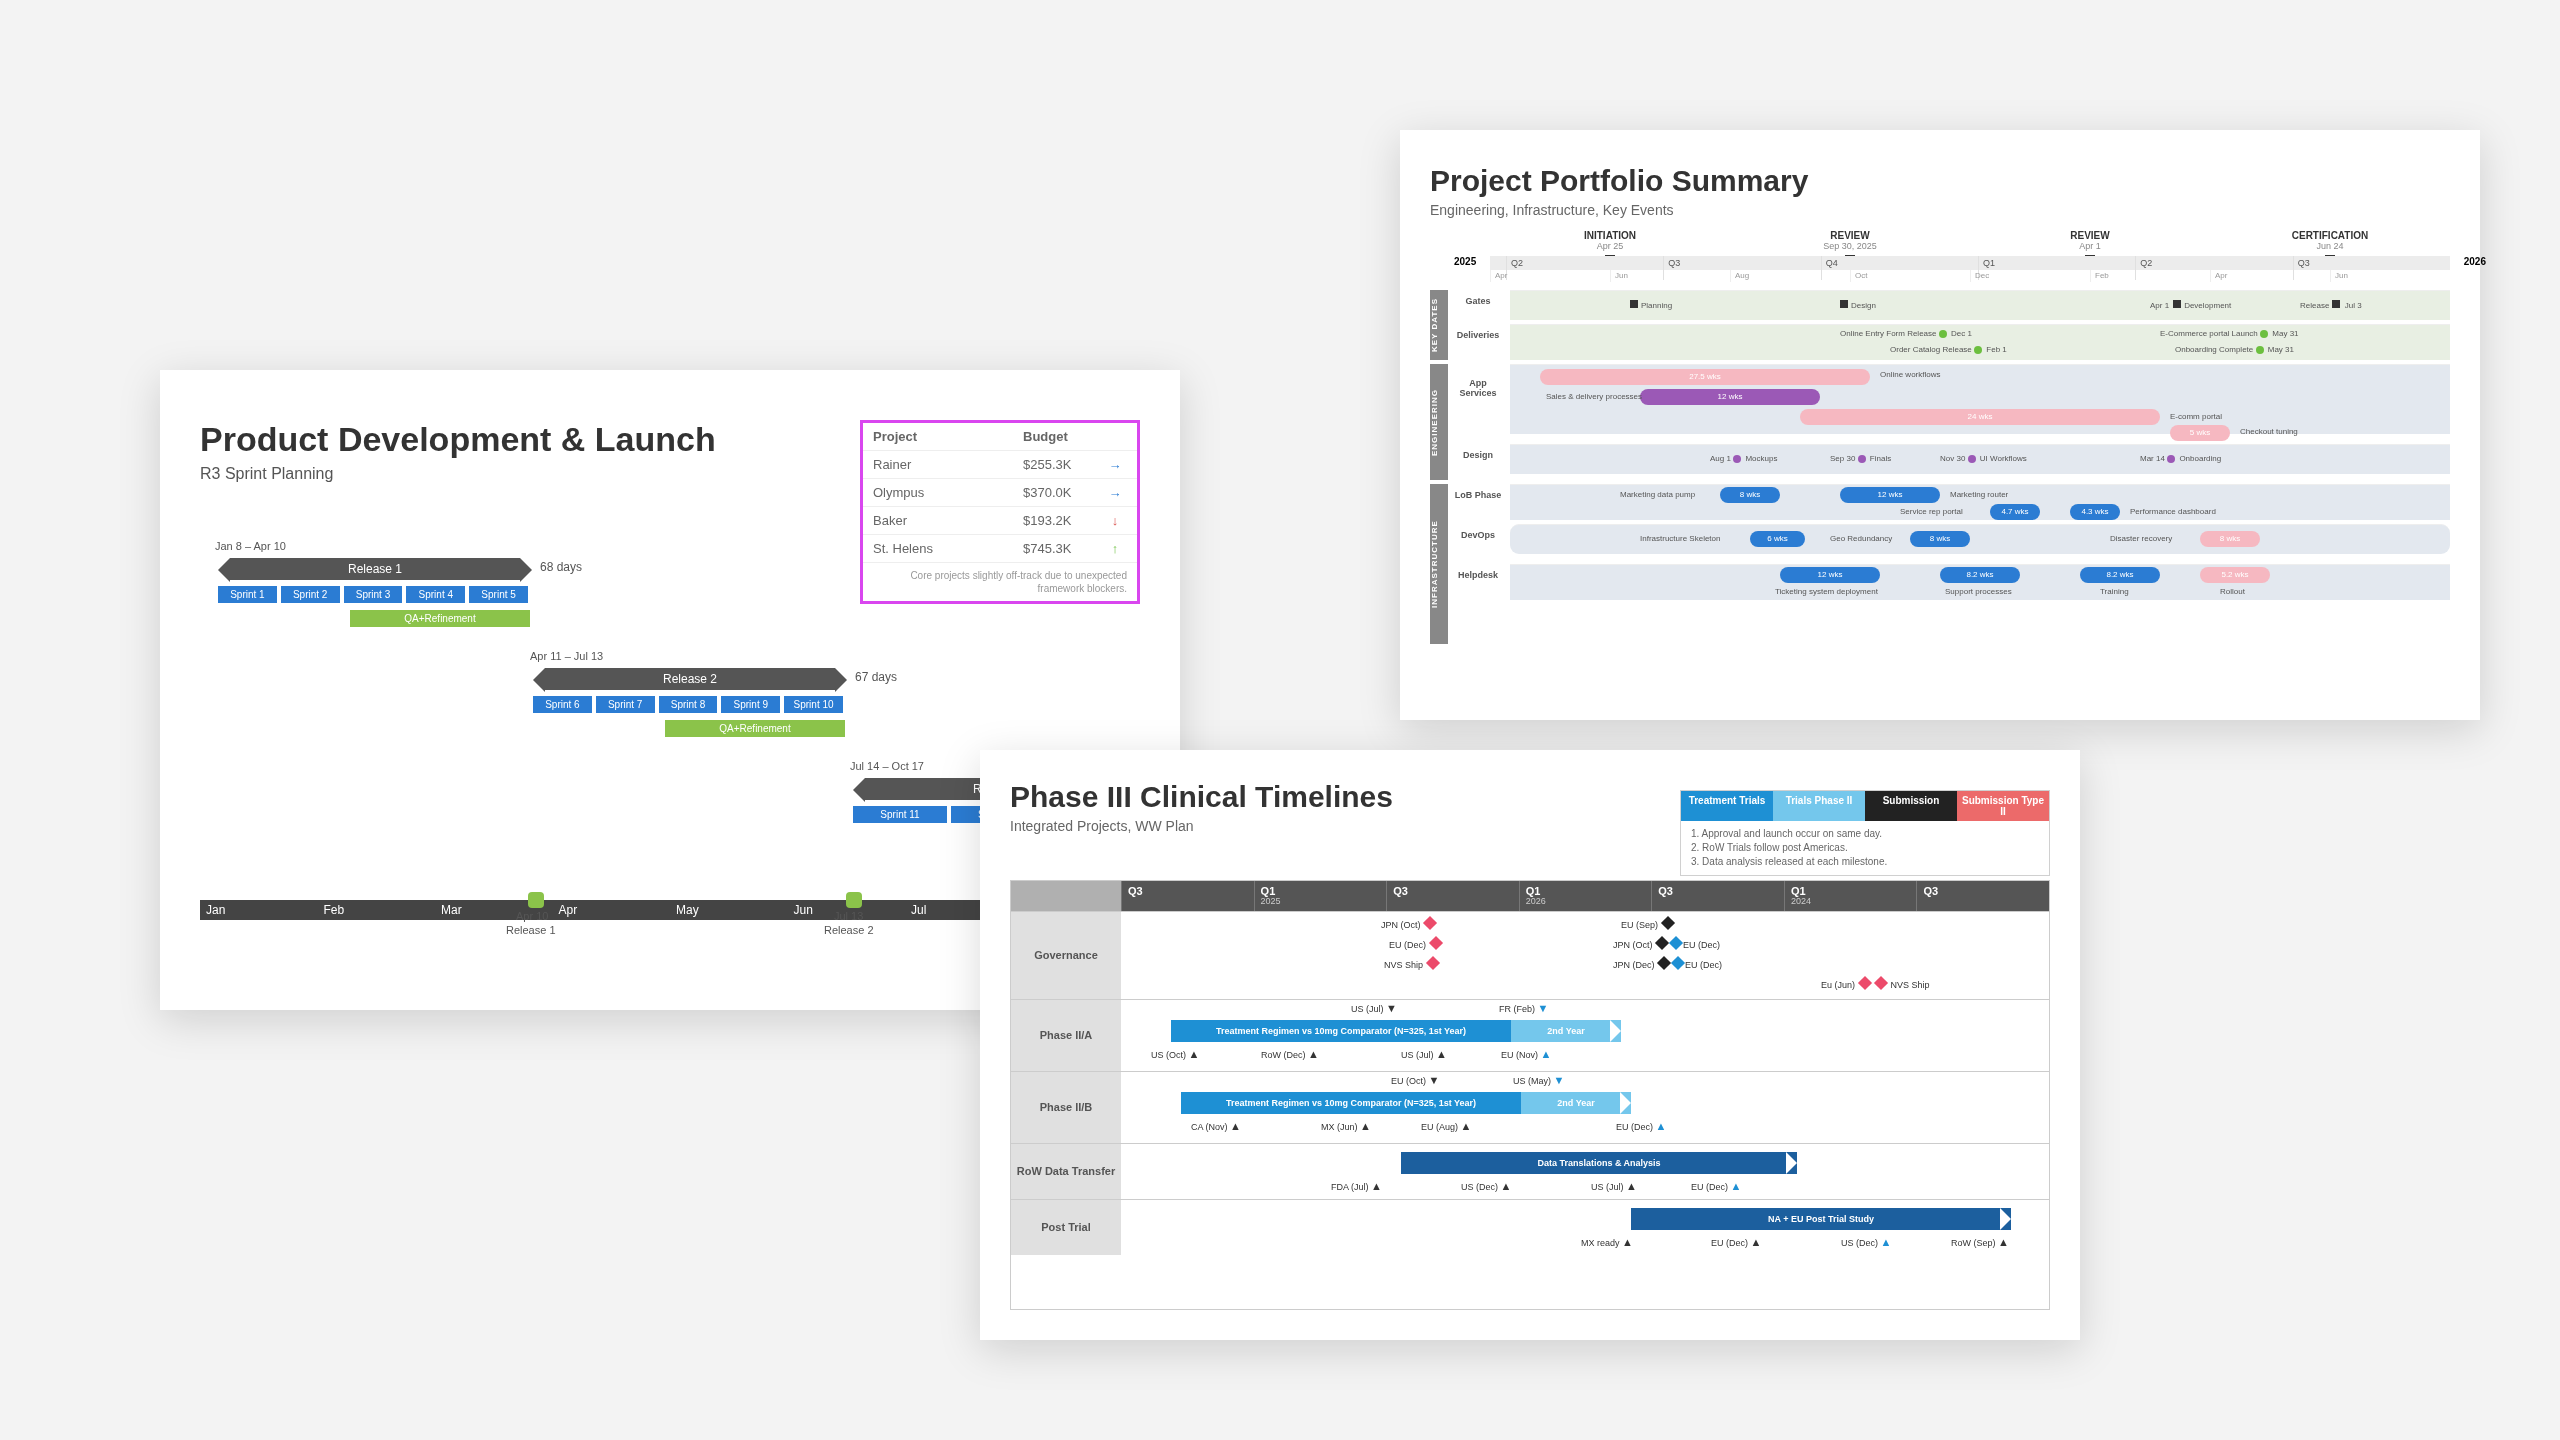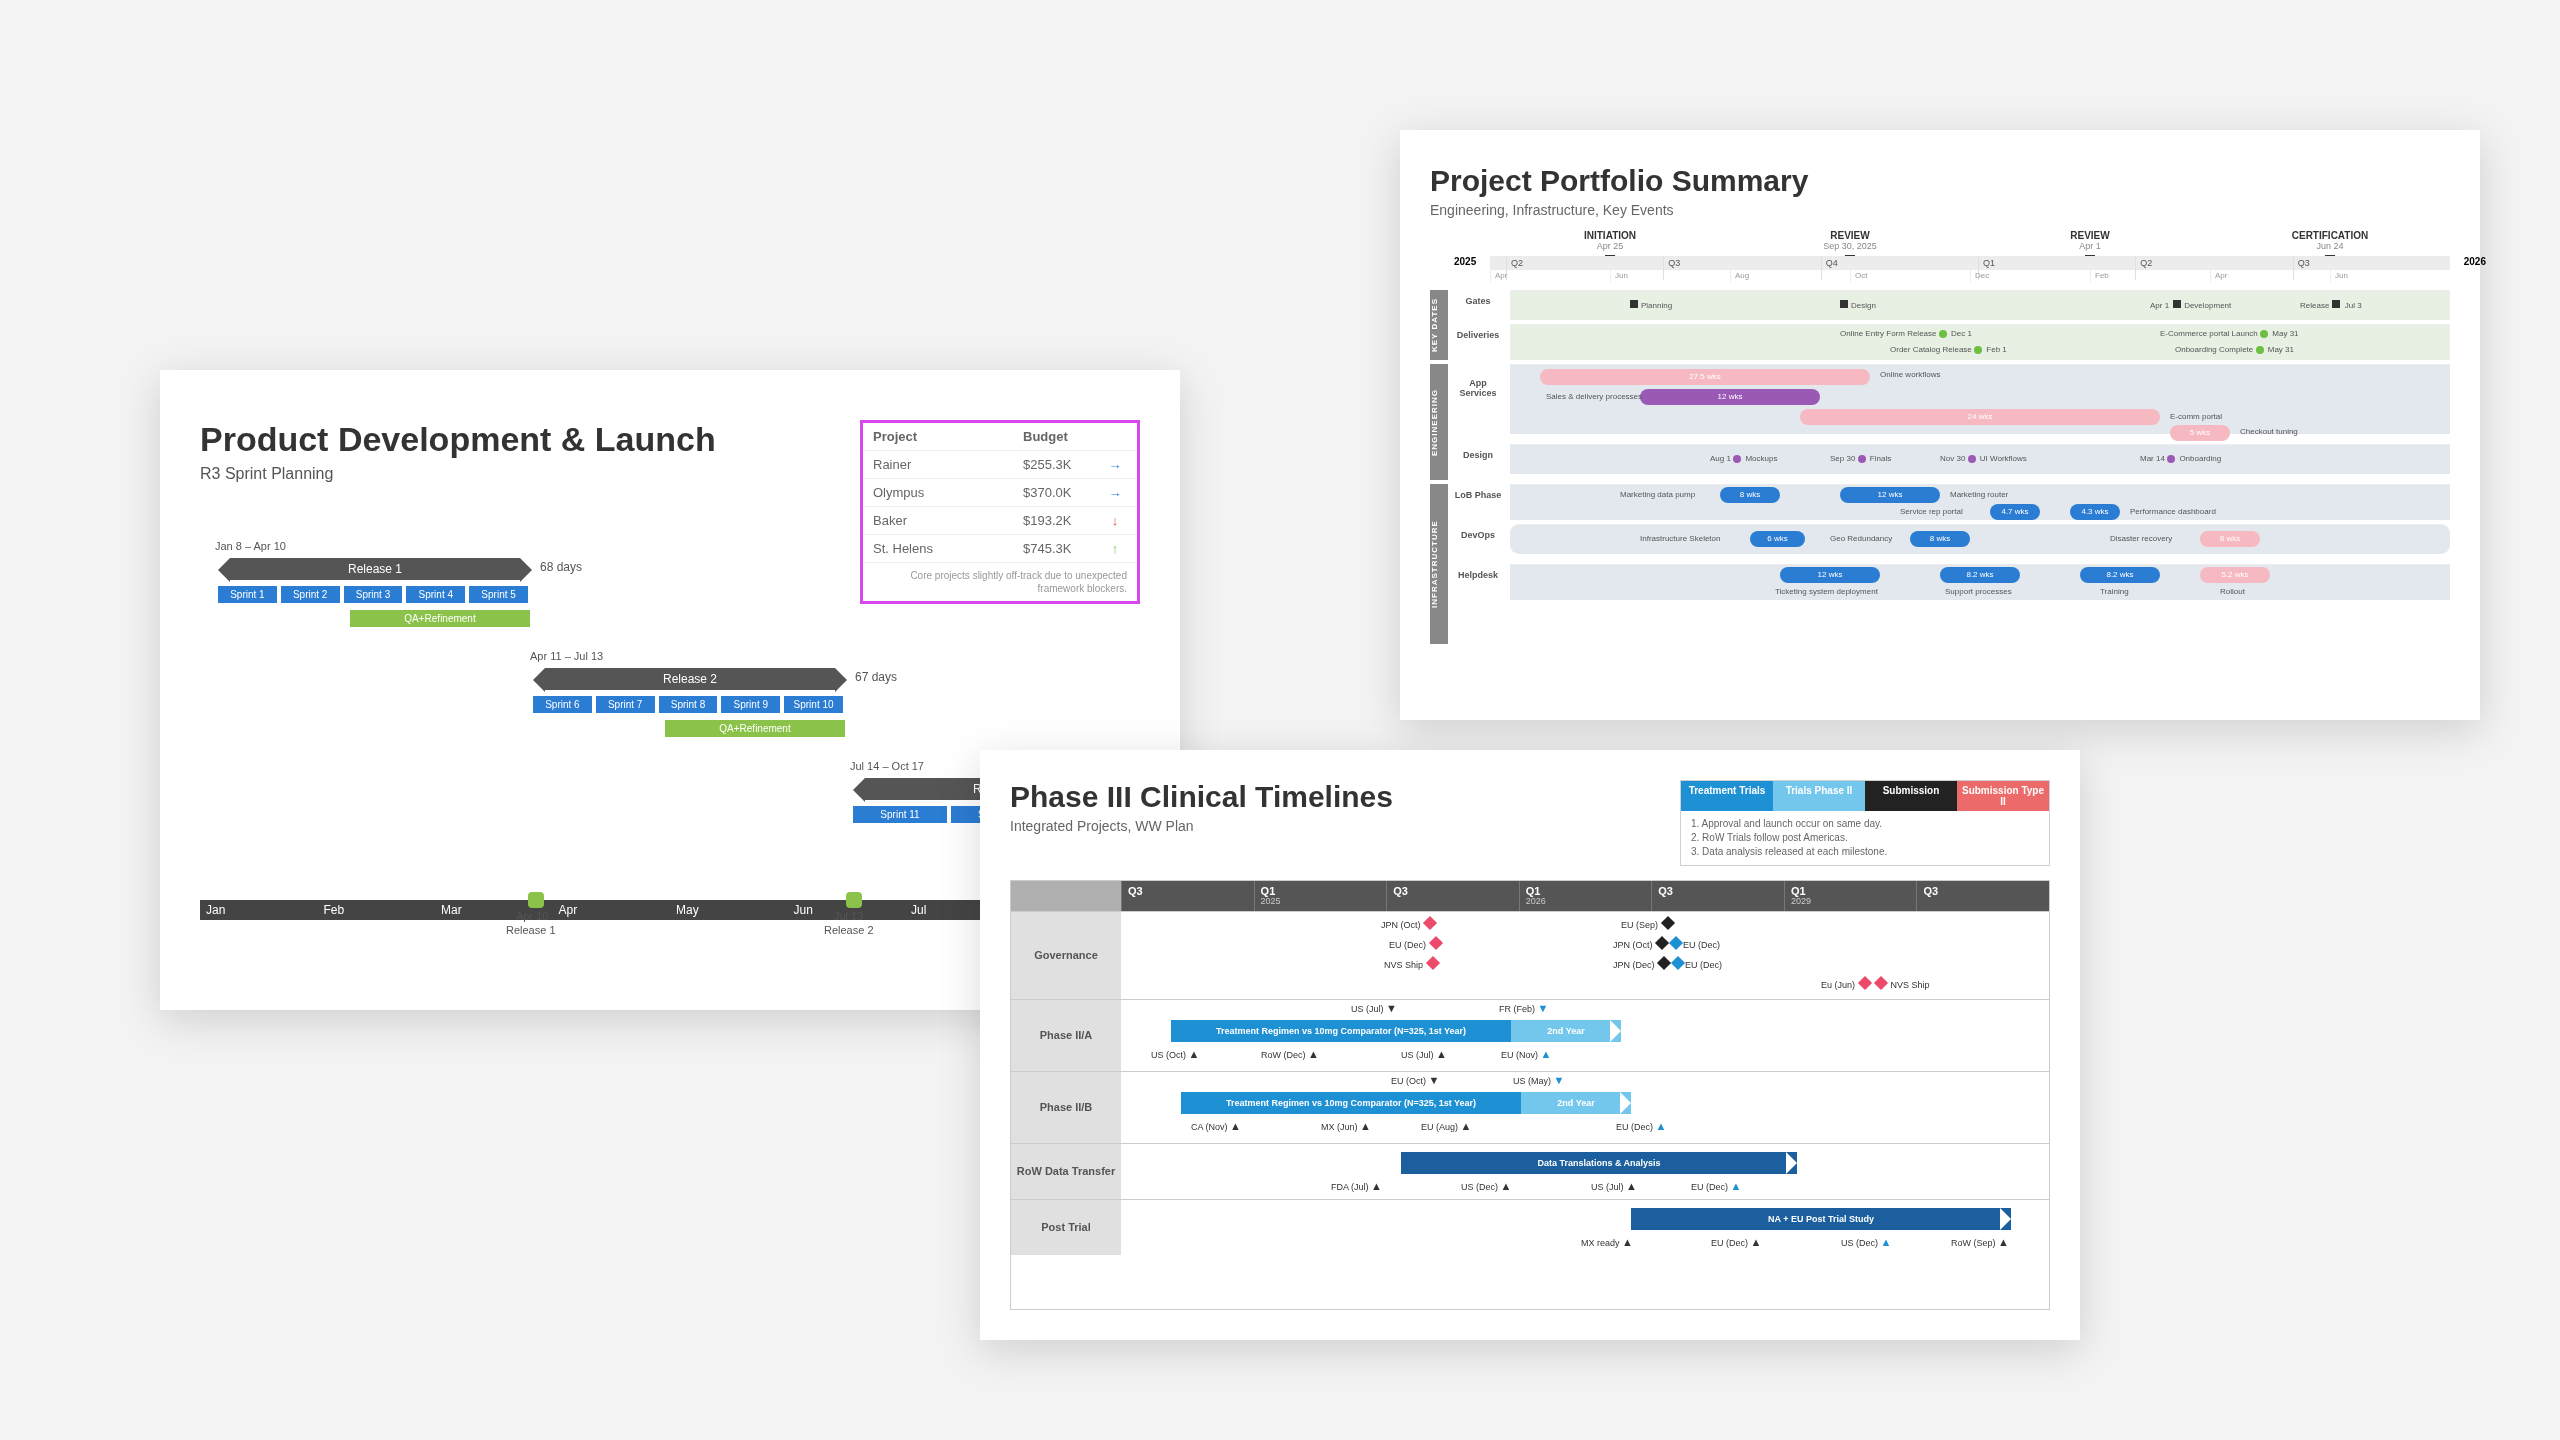--- a/index.html
+++ b/index.html
@@ -68,21 +68,21 @@
   #card2 .pill.purple { background:#9b59b6; }
   #card2 .pill.blue { background:#2b7cd3; }
   #card2 .txt { position:absolute; top:9px; }
   #card2 .dot { width:8px; height:8px; border-radius:50%; display:inline-block; vertical-align:middle; margin-right:2px; } .d-gn { background:#6cbf3f; } .d-pu { background:#9b59b6; }
   #card2 .sq { width:8px; height:8px; background:#333; display:inline-block; margin-right:3px; }
 
   
   #card3 { left: 980px; top: 750px; width: 1100px; height: 590px; padding: 30px 30px 20px 30px; }
   #card3 .title { font-size: 30px; font-weight: 600; color: #333; }
   #card3 .sub { font-size: 14px; color: #666; margin-top: 4px; }
-  #card3 .legendbox { position:absolute; right:30px; top:30px; width:370px; border:1px solid #d0d0d0; font-size:10px; }
+  #card3 .legendbox { position:absolute; right:30px; top:40px; width:370px; border:1px solid #d0d0d0; font-size:10px; }
   #card3 .legendbox .toprow { display:flex; }
   #card3 .legendbox .lg { flex:1; color:#fff; text-align:center; padding:4px 2px; font-weight:600; }
   .lg1{background:#1e90d4;} .lg2{background:#74c7ec;} .lg3{background:#222;} .lg4{background:#ec6a6a;}
   #card3 .legendbox .notes { padding: 6px 10px; color:#666; line-height:1.4; }
   #card3 .grid { position:absolute; left:30px; right:30px; top:130px; bottom:30px; border:1px solid #ccc; }
   #card3 .thead { height:30px; background:#555; display:flex; color:#fff; font-size:11px; font-weight:600; }
   #card3 .thead .rh { width:110px; background:#b0b0b0; }
   #card3 .thead .qc { flex:1; border-left:1px solid #777; padding:4px 6px; line-height:1.1; }
   #card3 .thead .qc small { display:block; font-size:9px; font-weight:400; color:#ccc; }
   #card3 .trow { display:flex; border-top:1px solid #ccc; position:relative; }
@@ -322,21 +322,21 @@
   </div>
 
   <div class="grid">
     <div class="thead">
       <div class="rh"></div>
       <div class="qc"><span>Q3</span></div>
       <div class="qc"><span>Q1</span><small>2025</small></div>
       <div class="qc"><span>Q3</span></div>
       <div class="qc"><span>Q1</span><small>2026</small></div>
       <div class="qc"><span>Q3</span></div>
-      <div class="qc"><span>Q1</span><small>2029</small></div>
+      <div class="qc"><span>Q1</span><small>2024</small></div>
       <div class="qc"><span>Q3</span></div>
     </div>
 
     <div class="trow" style="height:88px;">
       <div class="rh">Governance</div>
       <div class="lane">
         <span class="mk" style="left:260px;top:6px;"><span>JPN (Oct)</span> <span class="dia r"></span></span>
         <span class="mk" style="left:268px;top:26px;"><span>EU (Dec)</span> <span class="dia r"></span></span>
         <span class="mk" style="left:263px;top:46px;"><span>NVS Ship</span> <span class="dia r"></span></span>
         <span class="mk" style="left:500px;top:6px;"><span>EU (Sep)</span> <span class="dia k"></span></span>

